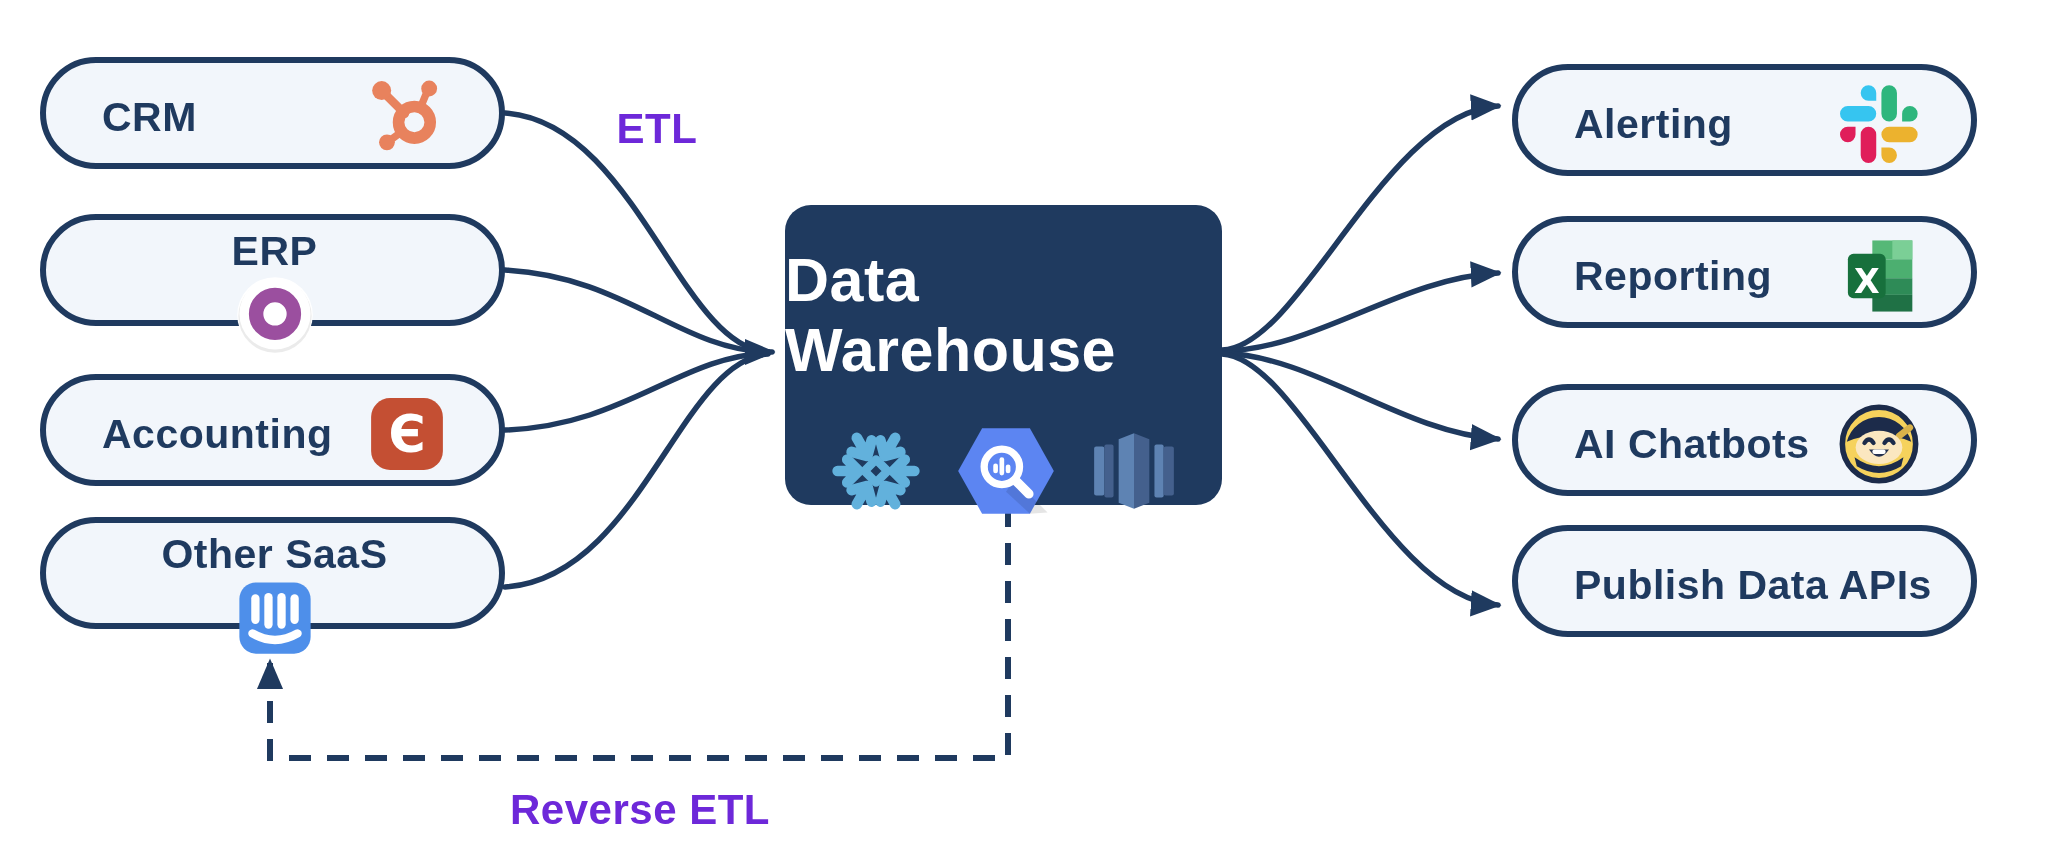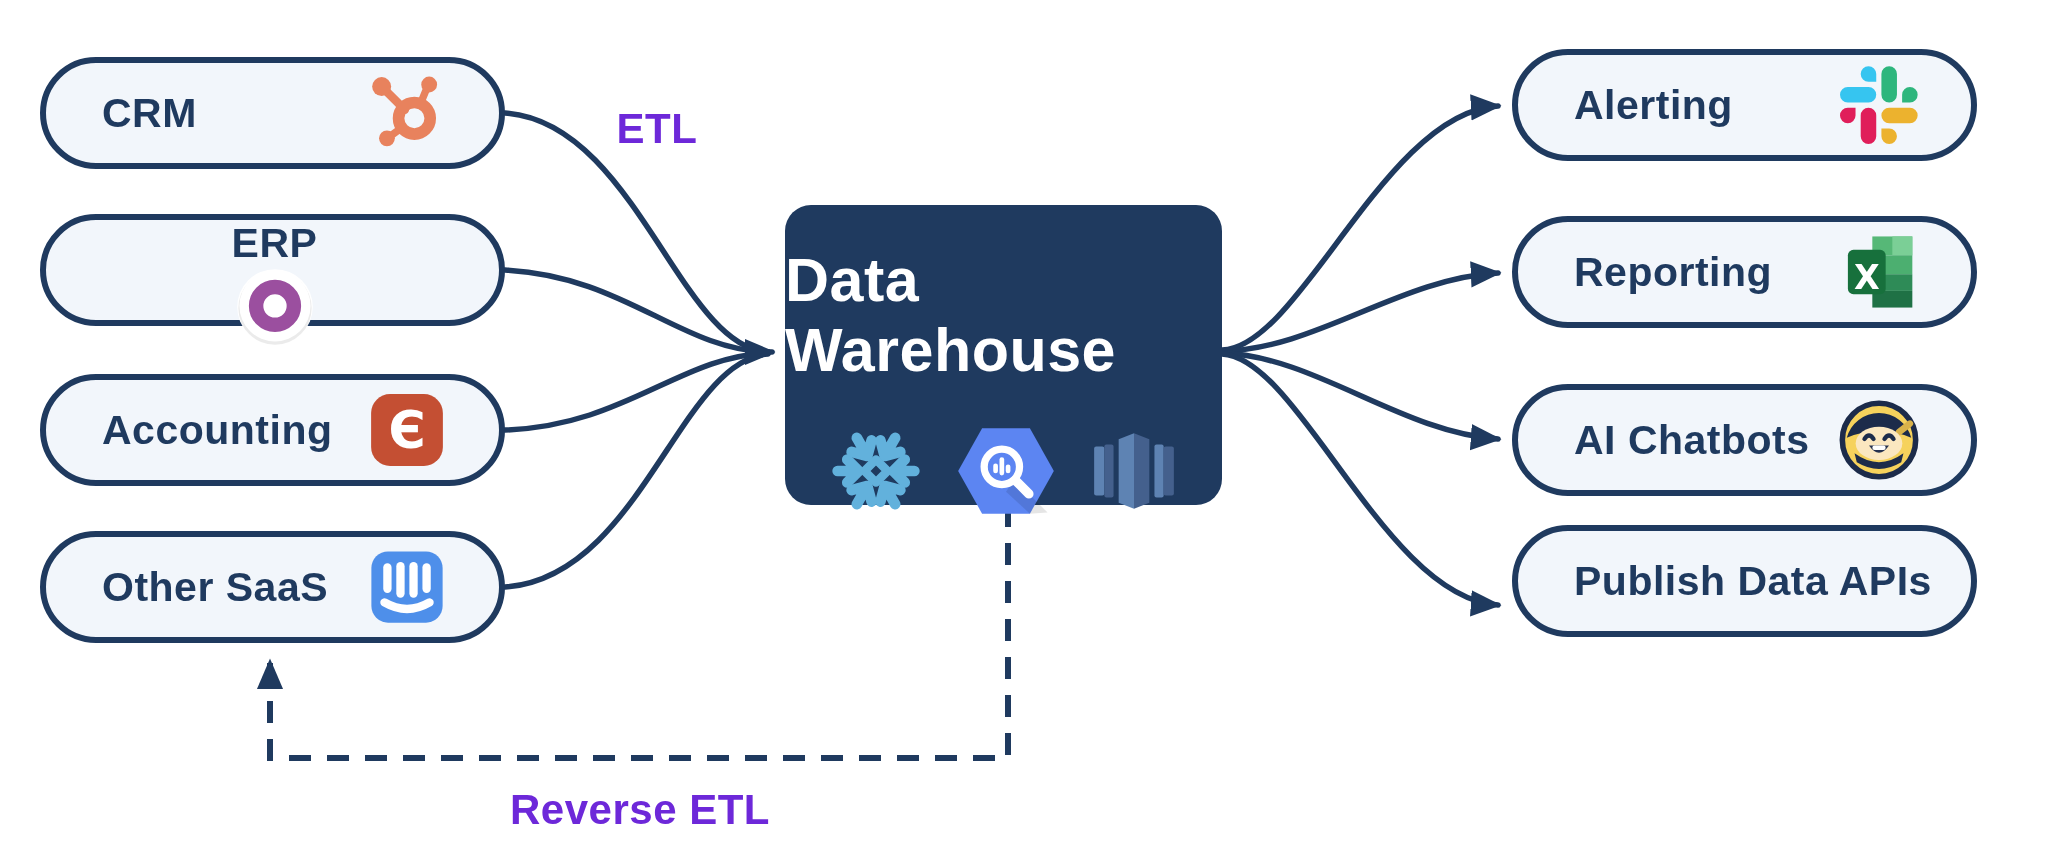--- a/index.html
+++ b/index.html
@@ -5,21 +5,21 @@
   html,body { margin:0; padding:0; background:#ffffff; }
   .canvas {
     position:relative; width:2048px; height:849px; background:#ffffff;
     font-family:"Liberation Sans", sans-serif; overflow:hidden;
   }
   svg.overlay { position:absolute; left:0; top:0; z-index:0; }
   .pill {
     position:absolute; width:465px; height:112px; box-sizing:border-box;
     background:#f2f6fb; border:6px solid #1f3a5f; border-radius:60px;
     display:flex; align-items:center; justify-content:space-between;
-    padding:0 52px 0 56px; z-index:2;
+    padding:8px 52px 0 56px; z-index:2;
   }
   .pill-label {
     font-size:41px; font-weight:700; color:#1f3a5f; letter-spacing:0.5px;
     white-space:nowrap;
   }
   .pill-icon { width:80px; height:80px; display:flex; align-items:center; justify-content:center; flex:0 0 auto; }
   .warehouse {
     position:absolute; left:785px; top:205px; width:437px; height:300px;
     background:#1f3a5f; border-radius:26px; z-index:2;
     display:flex; flex-direction:column; align-items:center;
@@ -95,21 +95,21 @@
   <div class="pill" style="left:40px; top:374px;">
     <span class="pill-label">Accounting</span>
     <span class="pill-icon">
       <svg width="76" height="76" viewBox="0 0 72 72">
         <rect x="2" y="2" width="68" height="68" rx="18" fill="#c44f33"></rect>
         <text x="36" y="53" text-anchor="middle" font-family="'DejaVu Sans', sans-serif" font-size="48" font-weight="bold" fill="#ffffff">Є</text>
       </svg>
     </span>
   </div>
 
-  <div class="pill" style="left:40px; top:531px;">
+  <div class="pill" style="left:40px; top:517px;flex-direction:column;">
     <span class="pill-label">Other SaaS</span>
     <span class="pill-icon">
       <svg width="76" height="76" viewBox="0 0 64 64">
         <rect x="2" y="2" width="60" height="60" rx="14" fill="#4e8fea"></rect>
         <g fill="#ffffff">
           <rect x="12" y="12" width="7" height="25" rx="3.5"></rect>
           <rect x="23" y="11" width="7" height="30" rx="3.5"></rect>
           <rect x="34" y="11" width="7" height="30" rx="3.5"></rect>
           <rect x="45" y="12" width="7" height="25" rx="3.5"></rect>
         </g>
@@ -167,21 +167,21 @@
             <rect x="65" y="19" width="9" height="52" fill="#5e83b3" rx="2"></rect>
             <rect x="74" y="21" width="10" height="48" fill="#44608d" rx="2"></rect>
             <polygon points="30,14 45,8 45,82 30,76" fill="#5e83b3"></polygon>
             <polygon points="60,14 45,8 45,82 60,76" fill="#44608d"></polygon>
           </g>
         </svg>
       </span>
     </div>
   </div>
 
-  <div class="pill" style="left:1512px; top:49px;gap:8px;">
+  <div class="pill" style="left:1512px; top:64px;gap:8px;">
     <span class="pill-label">Alerting</span>
     <span class="pill-icon">
       <svg width="78" height="78" viewBox="0 0 54 54">
         <path fill="#36c5f0" d="M19.712.133a5.381 5.381 0 0 0-5.376 5.387 5.381 5.381 0 0 0 5.376 5.386h5.376V5.52A5.381 5.381 0 0 0 19.712.133m0 14.365H5.376A5.381 5.381 0 0 0 0 19.884a5.381 5.381 0 0 0 5.376 5.387h14.336a5.381 5.381 0 0 0 5.376-5.387 5.381 5.381 0 0 0-5.376-5.386"></path>
         <path fill="#2eb67d" d="M53.76 19.884a5.381 5.381 0 0 0-5.376-5.386 5.381 5.381 0 0 0-5.376 5.386v5.387h5.376a5.381 5.381 0 0 0 5.376-5.387m-14.336 0V5.52A5.381 5.381 0 0 0 34.048.133a5.381 5.381 0 0 0-5.376 5.387v14.364a5.381 5.381 0 0 0 5.376 5.387 5.381 5.381 0 0 0 5.376-5.387"></path>
         <path fill="#ecb22e" d="M34.048 54a5.381 5.381 0 0 0 5.376-5.387 5.381 5.381 0 0 0-5.376-5.386h-5.376v5.386A5.381 5.381 0 0 0 34.048 54m0-14.365h14.336a5.381 5.381 0 0 0 5.376-5.386 5.381 5.381 0 0 0-5.376-5.387H34.048a5.381 5.381 0 0 0-5.376 5.387 5.381 5.381 0 0 0 5.376 5.386"></path>
         <path fill="#e01e5a" d="M0 34.249a5.381 5.381 0 0 0 5.376 5.386 5.381 5.381 0 0 0 5.376-5.386v-5.387H5.376A5.381 5.381 0 0 0 0 34.25m14.336-.001v14.364A5.381 5.381 0 0 0 19.712 54a5.381 5.381 0 0 0 5.376-5.387V34.25a5.381 5.381 0 0 0-5.376-5.387 5.381 5.381 0 0 0-5.376 5.387"></path>
       </svg>
     </span>
   </div>

